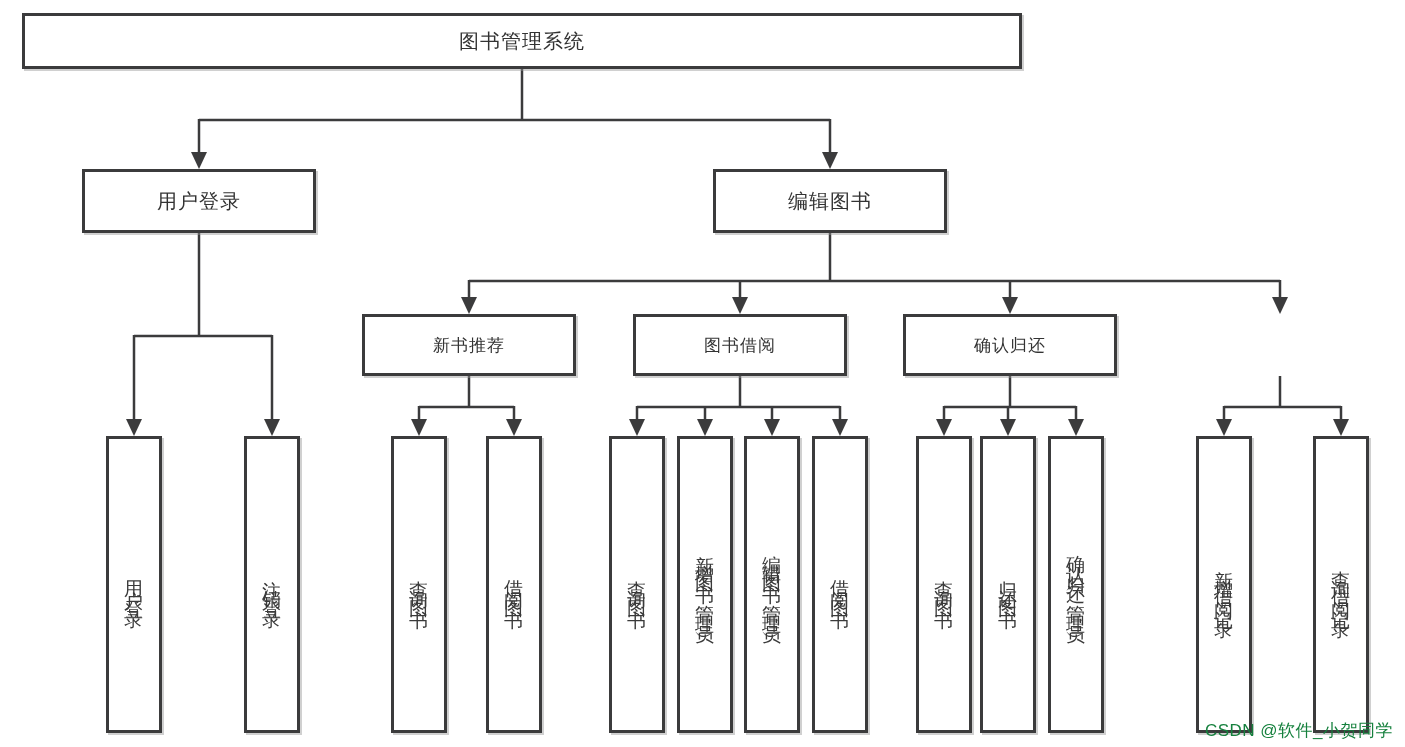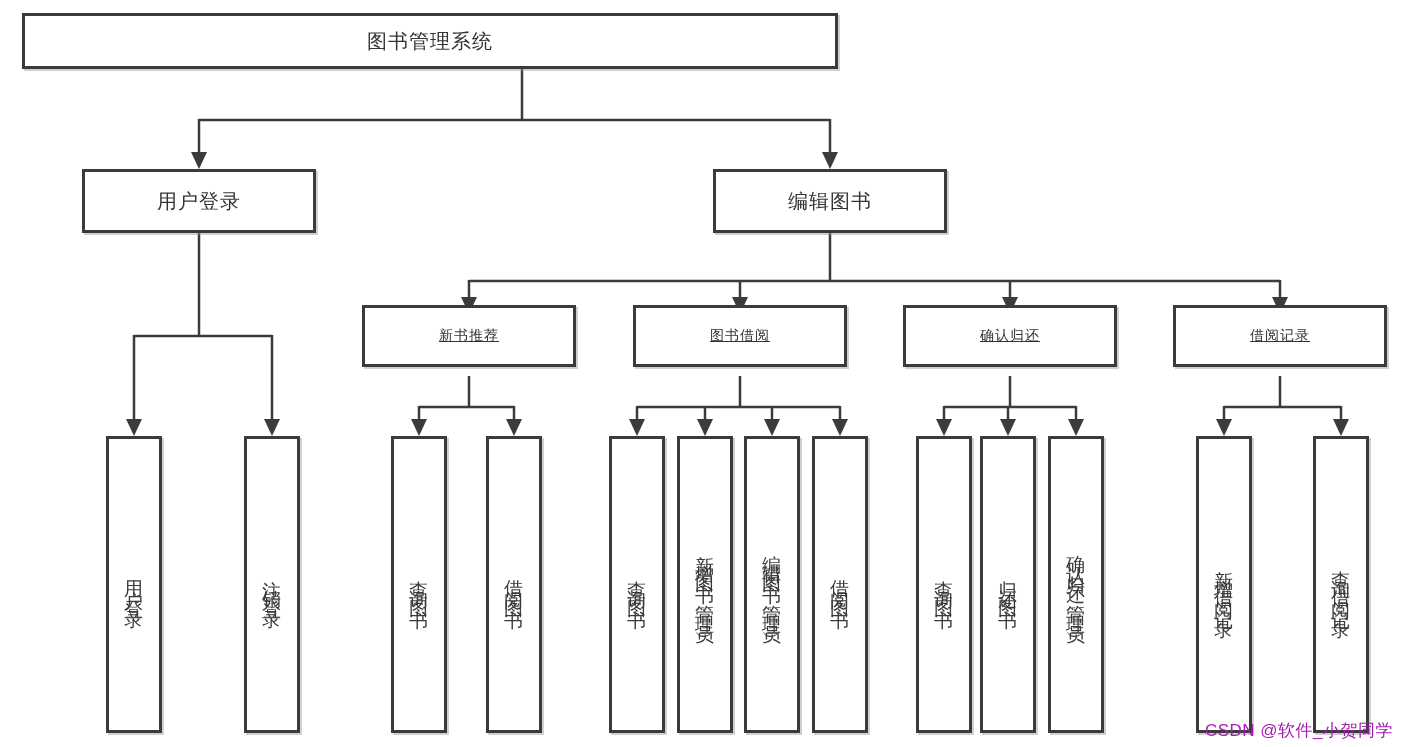--- a/index.html
+++ b/index.html
@@ -7,35 +7,35 @@
     position:relative;width:1405px;height:747px;background:#ffffff;overflow:hidden;
     font-family:"Liberation Sans","DejaVu Sans",sans-serif;color:#333333;
   }
   .connectors{position:absolute;left:0;top:0;width:1405px;height:747px;}
   .node{
     position:absolute;box-sizing:border-box;background:#ffffff;
     border:3px solid #3b3b3c;box-shadow:2px 2px 0 rgba(150,150,150,.45);
     display:flex;align-items:center;justify-content:center;
     font-size:20px;letter-spacing:1px;white-space:nowrap;
   }
-  .node.root{left:22px;top:13px;width:816px;height:56px;}
+  .node.root{left:22px;top:13px;width:1000px;height:56px;}
   .node.lvl2{top:169px;width:234px;height:64px;}
-  .node.lvl3{top:305px;width:214px;height:62px;font-size:14px;text-decoration:underline;}
+  .node.lvl3{top:314px;width:214px;height:62px;font-size:17px;}
   .leaf{
     position:absolute;top:436px;width:56px;height:297px;box-sizing:border-box;
     background:#ffffff;border:3px solid #3b3b3c;box-shadow:2px 2px 0 rgba(150,150,150,.45);
     display:flex;align-items:center;justify-content:center;
   }
   .leaf span{
     writing-mode:vertical-rl;text-orientation:mixed;
     font-size:19px;letter-spacing:10px;line-height:1;color:#3a3a3a;
   }
   .watermark{
     position:absolute;right:12px;bottom:5px;
-    font-size:17px;letter-spacing:.5px;color:#a21caf;z-index:5;
+    font-size:17px;letter-spacing:.5px;color:#15803d;z-index:5;
   }
 </style>
 </head>
 <body>
 
 <div class="stage">
 
   <svg class="connectors" viewBox="0 0 1405 747" xmlns="http://www.w3.org/2000/svg" fill="none" stroke="#3b3b3c" stroke-width="2.5">
 
     <line x1="522" y1="69" x2="522" y2="120"></line>
@@ -99,21 +99,20 @@
   </svg>
 
   <div class="node root">图书管理系统</div>
 
   <div class="node lvl2" style="left:82px;">用户登录</div>
   <div class="node lvl2" style="left:713px;">编辑图书</div>
 
   <div class="node lvl3" style="left:362px;">新书推荐</div>
   <div class="node lvl3" style="left:633px;">图书借阅</div>
   <div class="node lvl3" style="left:903px;">确认归还</div>
-  <div class="node lvl3" style="left:1173px;">借阅记录</div>
 
   <div class="leaf" style="left:106px;">
     <span>用户登录</span>
     </div>
   <div class="leaf" style="left:244px;">
     <span>注销登录</span>
     </div>
   <div class="leaf" style="left:391px;">
     <span>查询图书</span>
     </div>

